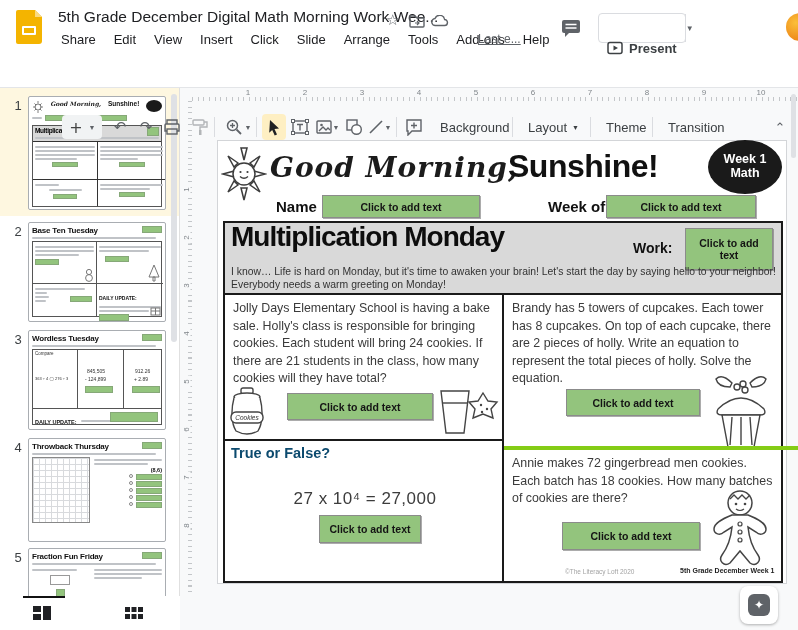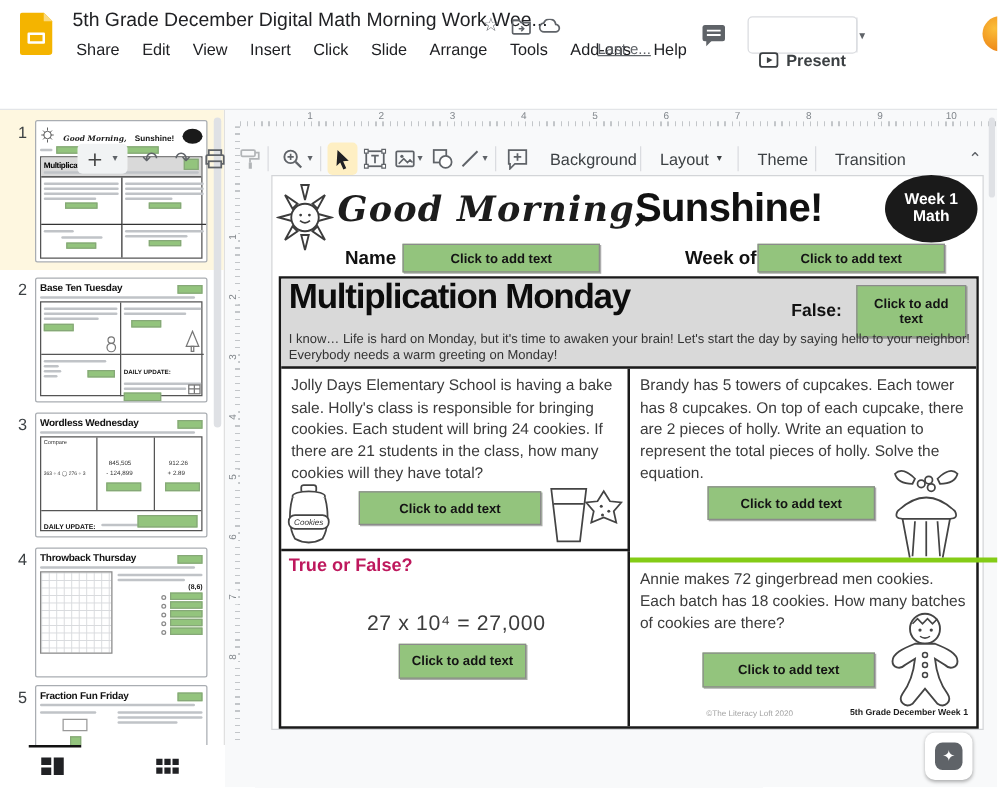--- a/index.html
+++ b/index.html
@@ -35,21 +35,21 @@
   .glyph { font-family:"DejaVu Sans", sans-serif; }
 
   
   #filmstrip { position:absolute; left:0; top:88px; width:180px; height:508px; background:#fff; border-right:1px solid #e0e0e0; overflow:hidden; z-index:10; }
   #sel-cell { position:absolute; left:0; top:0; width:180px; height:128px; background:#fef7e0; }
   .slide-num { position:absolute; left:10px; width:16px; text-align:center; font-size:13px; color:#3c4043; }
   .thumb { position:absolute; left:28px; width:138px; background:#fff; border:1px solid #a9adb2; border-radius:2px; padding:3px; overflow:hidden; }
   .bar { height:2px; background:#c0c3c7; border-radius:1px; margin:2px 0; }
   .chip { background:#93c47d; border:1px solid #86a878; }
   .mini-title { font-weight:800; font-size:8px; color:#111; letter-spacing:-0.2px; white-space:nowrap; }
-  .trow { display:flex; justify-content:space-between; align-items:flex-end; }
+  .trow { display:flex; justify-content:space-between; align-items:flex-start; }
   .mini-box { border:1px solid #555; position:relative; margin-top:2px; }
   .tiny { font-size:4.5px; color:#333; white-space:nowrap; }
   .tinyb { font-size:5px; font-weight:800; color:#111; white-space:nowrap; }
   #fs-scroll { position:absolute; left:171px; top:6px; width:6px; height:248px; background:#dfe1e5; border-radius:3px; }
 
   
   #bottombar { position:absolute; left:0; top:596px; width:180px; height:34px; background:#fff; z-index:20; }
   #view-indicator { position:absolute; left:23px; top:0; width:42px; height:2px; background:#111; }
 
   
@@ -73,21 +73,21 @@
   .gbtn { background:#93c47d; border:1px solid #8b8b8b; box-shadow:1px 1px 0 rgba(90,90,90,.5); color:#141414; font-weight:800; display:flex; align-items:center; justify-content:center; text-align:center; }
   #main-box { position:absolute; left:5px; top:80px; width:560px; height:362px; border:2px solid #1a1a1a; }
   #gray-band { position:absolute; left:0; top:0; width:556px; height:72px; background:#d9d9d9; border-bottom:2px solid #1a1a1a; }
   #day-title { position:absolute; left:6px; top:-2px; font-weight:900; font-size:28px; letter-spacing:-1px; color:#0d0d0d; white-space:nowrap; }
   #date-label { position:absolute; left:408px; top:17px; font-weight:800; font-size:14px; color:#111; }
   #date-btn { position:absolute; left:460px; top:5px; width:88px; height:42px; font-size:10.5px; padding:2px 10px; }
   #intro-text { position:absolute; left:6px; top:43px; width:546px; font-size:10.4px; line-height:1.23; color:#323232; font-weight:500; }
   .qcell { position:absolute; }
   .qtext { position:absolute; left:8px; top:5px; font-size:12.4px; line-height:1.42; color:#3b3b3b; font-weight:500; }
   .qbtn { position:absolute; height:27px; font-size:10.5px; }
-  #q3-heading { position:absolute; left:6px; top:4px; font-weight:800; font-size:14.5px; color:#be185d; }
+  #q3-heading { position:absolute; left:6px; top:4px; font-weight:800; font-size:14.5px; color:#0c4a6e; }
   #q3-eq { position:absolute; left:30px; top:48px; width:220px; text-align:center; font-size:17px; color:#3c3c3c; letter-spacing:.5px; }
   #footer-left { position:absolute; left:340px; top:345px; font-size:6.5px; color:#a3a3a3; }
   #footer-right { position:absolute; left:455px; top:344px; font-size:7px; font-weight:800; color:#1c1c1c; }
 
   #explore-btn { position:absolute; left:560px; top:498px; width:38px; height:38px; background:#fff; border-radius:8px; box-shadow:0 1px 3px rgba(0,0,0,.3); display:flex; align-items:center; justify-content:center; }
   #explore-inner { width:22px; height:22px; background:#5f6368; border-radius:6px; color:#fff; font-size:12px; display:flex; align-items:center; justify-content:center; }
 </style>
 </head>
 <body>
 
@@ -328,21 +328,21 @@
               <rect x="1" y="3" width="9" height="7" fill="none" stroke="#777"></rect>
               <path d="M5.5 3 v7 M1 6 h9" stroke="#777"></path>
             </svg>
         </div>
       </div>
     </div>
 
     <span class="slide-num" style="top:244px">3</span>
     <div class="thumb" style="top:242px;height:100px">
       <div class="trow">
-          <span class="mini-title">Wordless Wednesday</span>
+          <span class="mini-title">Wordless Tuesday</span>
           <div class="chip" style="width:20px;height:7px"></div>
         </div>
       <div class="bar" style="width:95%"></div>
       <div class="mini-box" style="height:76px">
         <span class="tiny" style="position:absolute;left:2px;top:1px">Compare</span>
         <div style="position:absolute;left:44px;top:0;width:1px;height:58px;background:#555"></div>
         <div style="position:absolute;left:90px;top:0;width:1px;height:58px;background:#555"></div>
         <span class="tiny" style="position:absolute;left:2px;top:26px;font-size:4px">363 ÷ 4 ◯ 276 ÷ 3</span>
         <span class="tiny" style="position:absolute;left:54px;top:18px;font-size:5px">845,505</span>
         <span class="tiny" style="position:absolute;left:52px;top:26px;font-size:5px">- 124,899</span>
@@ -492,21 +492,21 @@
       </div>
 
       <span class="slide-label" style="left:58px;top:57px">Name</span>
       <div class="gbtn abs" style="left:104px;top:54px;width:158px;height:23px;font-size:10.5px">Click to add text</div>
       <span class="slide-label" style="left:330px;top:57px">Week of</span>
       <div class="gbtn abs" style="left:388px;top:54px;width:150px;height:23px;font-size:10.5px">Click to add text</div>
 
       <div id="main-box">
         <div id="gray-band">
           <div id="day-title">Multiplication Monday</div>
-          <span id="date-label">False:</span>
+          <span id="date-label">Work:</span>
           <div class="gbtn" id="date-btn">Click to add text</div>
           <div id="intro-text">I know… Life is hard on Monday, but it's time to awaken your brain! Let's start the day by saying hello to your neighbor! Everybody needs a warm greeting on Monday!</div>
         </div>
 
         <div class="qcell" style="left:0;top:72px;width:279px;height:146px;border-right:2px solid #1a1a1a;border-bottom:2px solid #1a1a1a">
           <div class="qtext" style="width:266px">Jolly Days Elementary School is having a bake sale. Holly's class is responsible for bringing cookies. Each student will bring 24 cookies. If there are 21 students in the class, how many cookies will they have total?</div>
           <svg class="abs" style="left:2px;top:92px" width="40" height="50" viewBox="0 0 40 50">
             <g fill="#fff" stroke="#444" stroke-width="1.4">
               <rect x="14" y="1" width="12" height="6" rx="2"></rect>
               <ellipse cx="20" cy="10" rx="13" ry="4"></ellipse>

